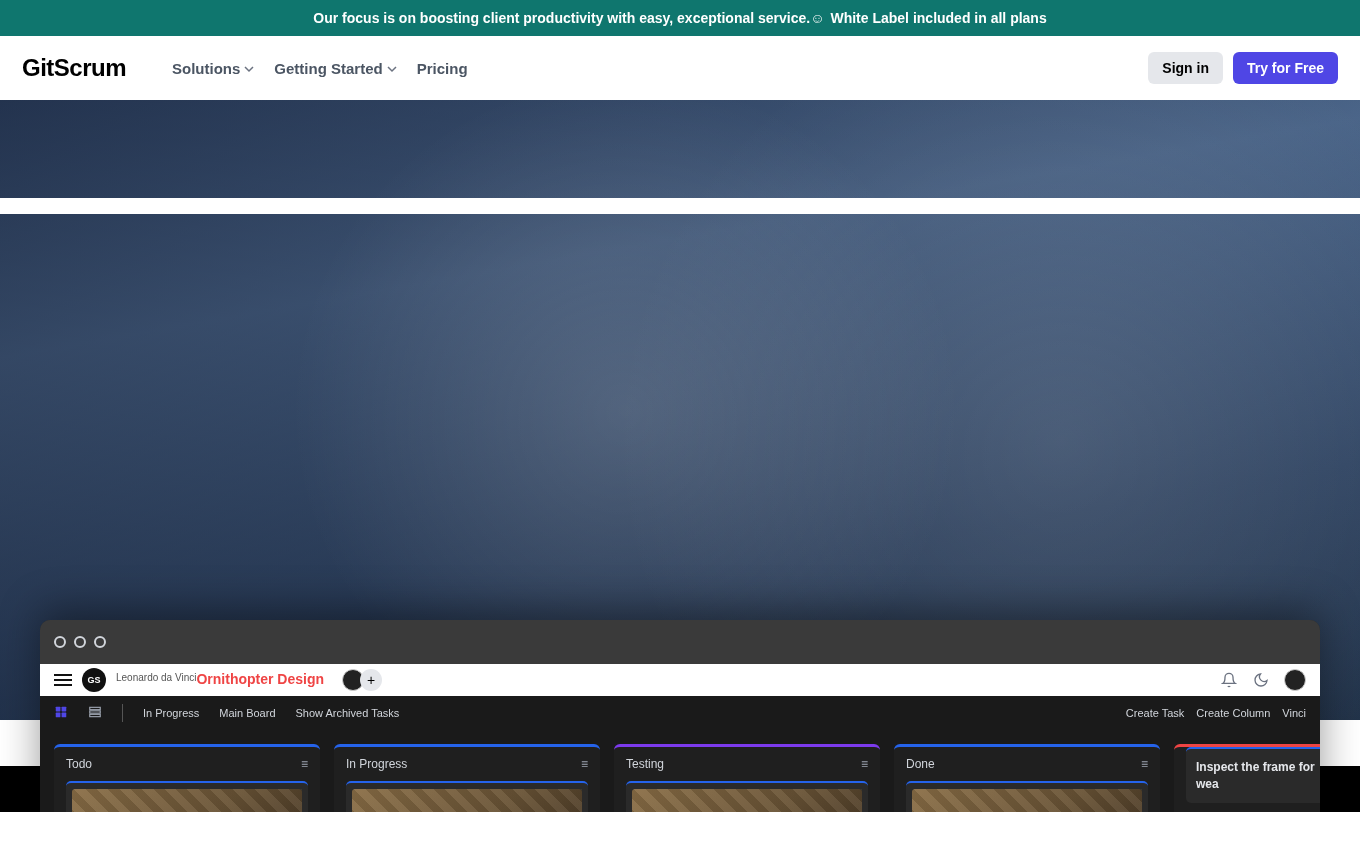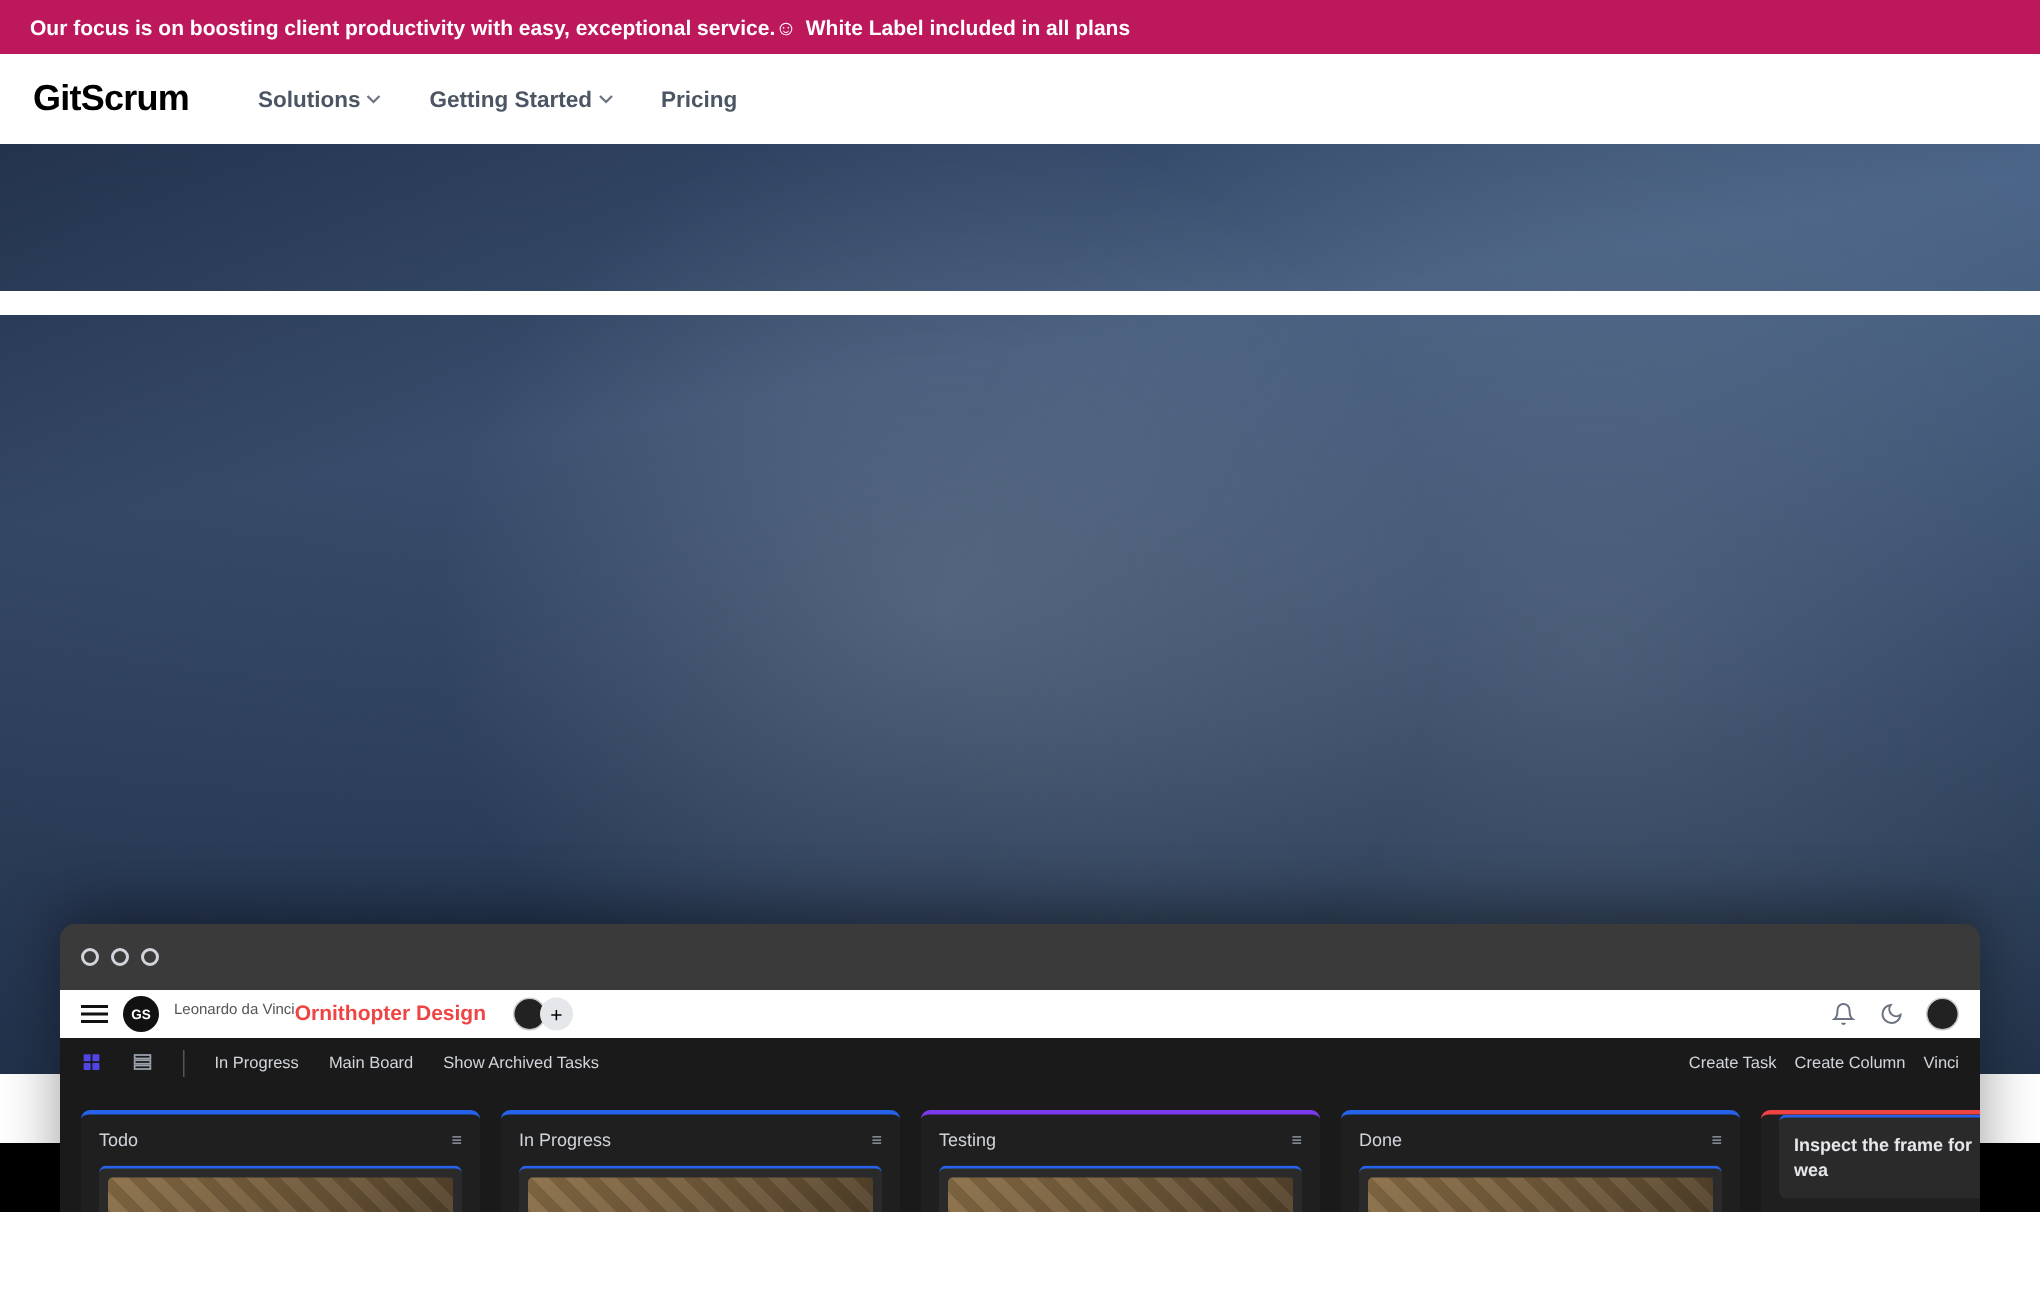--- a/index.html
+++ b/index.html
@@ -1,23 +1,23 @@
 <!DOCTYPE html>
 <html><head>
   <meta charset="utf-8">
   <style>
     * { box-sizing: border-box; margin: 0; padding: 0; }
     body { font-family: -apple-system, BlinkMacSystemFont, 'Segoe UI', sans-serif; background: #fff; overflow-x: hidden; }
 
-    .topbar { background: #be185d; color: #fff; padding: 10px 20px; display: flex; justify-content: flex-start; align-items: center; font-weight: 700; font-size: 14px; }
+    .topbar { background: #0f766e; color: #fff; padding: 10px 20px; display: flex; justify-content: center; align-items: center; font-weight: 700; font-size: 14px; }
     .topbar-right { display: flex; align-items: center; gap: 6px; }
 
     .nav { background: #fff; padding: 16px 22px; display: flex; align-items: center; gap: 28px; }
     .logo { font-weight: 800; font-size: 24px; letter-spacing: -0.5px; }
-    .nav-links { display: flex; gap: 32px; margin-left: 18px; }
+    .nav-links { display: flex; gap: 20px; margin-left: 18px; }
     .nav-link { color: #4b5563; font-size: 15px; font-weight: 600; cursor: pointer; display: flex; align-items: center; gap: 4px; }
     .nav-actions { margin-left: auto; display: flex; gap: 10px; }
     .btn-signin { background: #e5e7eb; border: none; padding: 8px 14px; border-radius: 6px; font-weight: 700; font-size: 14px; cursor: pointer; }
     .btn-try { background: #4f46e5; color: #fff; border: none; padding: 8px 14px; border-radius: 6px; font-weight: 700; font-size: 14px; cursor: pointer; }
 
     .hero { position: relative; width: 100%; height: 620px; background: linear-gradient(170deg, #3a5379 0%, #5c7ba3 30%, #2f4564 70%, #1a2a3e 100%); overflow: visible; }
     .hero-band { position: absolute; left: 0; right: 0; top: 98px; height: 16px; background: #fff; }
     .hero-people { position: absolute; inset: 0; background:
        radial-gradient(circle at 46% 50%, rgba(255,255,255,0.15), rgba(0,0,0,0) 42%),
        radial-gradient(circle at 78% 55%, rgba(255,255,255,0.12), rgba(0,0,0,0) 40%),
@@ -91,20 +91,24 @@
     <div class="nav-link">
       <span>Getting Started</span>
       <span>
         <svg width="10" height="10" viewBox="0 0 10 10">
             <path d="M1 3l4 4 4-4" stroke="#6b7280" stroke-width="1.5" fill="none"></path>
           </svg>
       </span>
     </div>
     <div class="nav-link">Pricing</div>
   </div>
+  <div class="nav-actions">
+    <button class="btn-signin">Sign in</button>
+    <button class="btn-try">Try for Free</button>
+  </div>
 </div>
 
 <div class="hero">
   <div class="hero-people"></div>
   <div class="hero-band"></div>
 
   <div class="app-window">
     <div class="window-bar">
       <div class="dot"></div>
       <div class="dot"></div>

